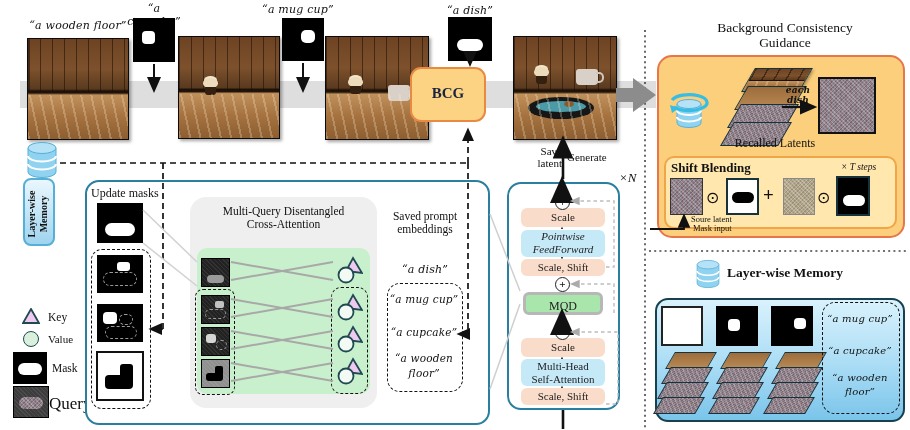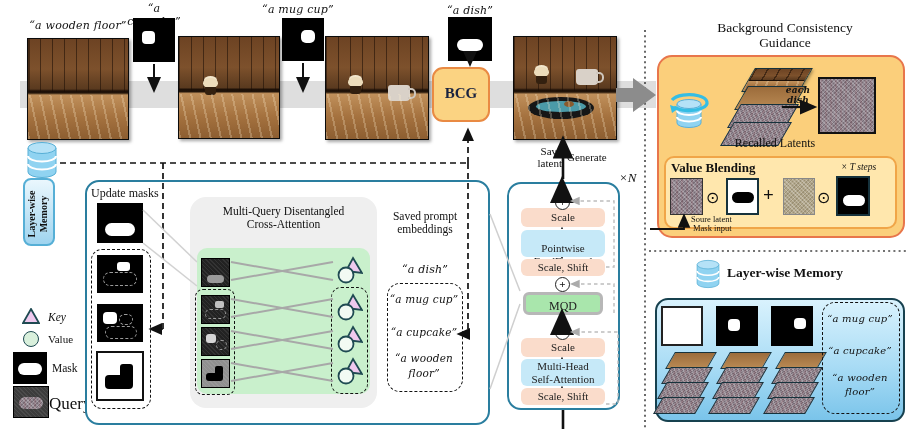--- a/index.html
+++ b/index.html
@@ -85,21 +85,21 @@
         <span class="base"></span>
       </div>
     <div class="abs mug" style="left:62px;top:48px;width:22px;height:16px;"></div>
   </div>
 
   <div class="abs hand ctr" style="left:442px;top:4px;width:56px;font-size:11px;">“a dish”</div>
   <div class="abs bmask" style="left:448px;top:17px;width:44px;height:44px;">
     <span class="pill" style="left:9px;top:22px;width:26px;height:12px;"></span>
   </div>
 
-  <div class="abs ctr" style="left:432px;top:67px;width:58px;height:55px;background:#FBD382;border:2.5px solid #E98A43;border-radius:11px;box-sizing:border-box;padding-left:30px;">
+  <div class="abs ctr" style="left:410px;top:67px;width:76px;height:55px;background:#FBD382;border:2.5px solid #E98A43;border-radius:11px;box-sizing:border-box;padding-left:30px;">
     <span class="abs ser" style="left:0;right:0;top:16px;font-weight:bold;font-size:15px;color:#1a2340;">BCG</span>
   </div>
 
   <div class="abs wood" style="left:513px;top:36px;width:102px;height:102px;">
     <div class="abs cupcake" style="left:20px;top:30px;">
         <span class="cream"></span>
         <span class="base"></span>
       </div>
     <div class="abs mug" style="left:62px;top:32px;width:22px;height:16px;"></div>
     <div class="abs plate" style="left:14px;top:60px;width:66px;height:22px;"></div>
@@ -122,21 +122,21 @@
       <span>Layer-wise</span><br>
       <span>Memory</span>
     </div>
   </div>
 
   <div class="abs" style="left:22px;top:308px;">
     <svg width="18" height="17">
         <polygon points="9,1 17,15 1,15" fill="#EFC9EE" stroke="#1F4A52" stroke-width="1.8"></polygon>
       </svg>
   </div>
-  <div class="abs ser" style="left:48px;top:311px;font-size:11.5px;font-style:italic;">Key</div>
+  <div class="abs ser" style="left:48px;top:311px;font-size:11.5px;">Key</div>
   <div class="abs" style="left:23px;top:331px;width:14px;height:14px;border-radius:50%;background:#D9F0DC;border:1.8px solid #1F4A52;"></div>
   <div class="abs ser" style="left:48px;top:333px;font-size:11px;">Value</div>
   <div class="abs bmask" style="left:13px;top:352px;width:34px;height:32px;">
     <span class="pill" style="left:5px;top:11px;width:24px;height:12px;"></span>
   </div>
   <div class="abs ser" style="left:52px;top:362px;font-size:11.5px;">Mask</div>
   <div class="abs qtile" style="left:13px;top:386px;width:34px;height:30px;background-color:#3c3c3c;">
     <span class="abs noise" style="left:5px;top:10px;width:24px;height:12px;border-radius:7px;"></span>
   </div>
   <div class="abs ser" style="left:49px;top:394px;font-size:17px;">Query</div>
@@ -222,21 +222,21 @@
   <div class="abs hand ctr" style="left:387px;top:326px;width:74px;font-size:10.5px;">“a cupcake”</div>
   <div class="abs hand ctr" style="left:387px;top:351px;width:74px;font-size:10.5px;line-height:15px;">
     <span>“a wooden</span><br>
     <span>floor”</span>
   </div>
 
   <div class="abs tealbox" style="left:507px;top:182px;width:113px;height:228px;box-sizing:border-box;"></div>
   <div class="abs ser" style="left:619px;top:170px;font-size:13px;font-style:italic;">×N</div>
 
   <div class="abs block" style="left:521px;top:208px;width:84px;height:19px;line-height:19px;background:#FADCCB;">Scale</div>
-  <div class="abs block" style="left:521px;top:230px;width:84px;height:27px;background:#C6E9F8;line-height:13px;padding-top:12px;box-sizing:border-box;">
+  <div class="abs block" style="left:521px;top:230px;width:84px;height:27px;background:#C6E9F8;line-height:13px;padding-top:0;box-sizing:border-box;font-style:italic;">
     <span>Pointwise</span><br><span>FeedForward</span>
   </div>
   <div class="abs block" style="left:521px;top:259px;width:84px;height:17px;line-height:17px;background:#FADCCB;">Scale, Shift</div>
   <div class="abs block" style="left:523px;top:292px;width:80px;height:23px;line-height:23px;background:#A9E6AC;border:3px solid #B7B7B7;box-sizing:border-box;font-size:12px;">MQD</div>
   <div class="abs block" style="left:521px;top:338px;width:84px;height:19px;line-height:19px;background:#FADCCB;">Scale</div>
   <div class="abs block" style="left:521px;top:359px;width:84px;height:27px;background:#C6E9F8;line-height:13px;padding-top:1px;box-sizing:border-box;">
     <span>Multi-Head</span><br><span>Self-Attention</span>
   </div>
   <div class="abs block" style="left:521px;top:388px;width:84px;height:17px;line-height:17px;background:#FADCCB;">Scale, Shift</div>
 
@@ -266,21 +266,21 @@
   <div class="abs layer noise" style="left:734px;top:104px;width:56px;height:22px;"></div>
   <div class="abs layer noise" style="left:727px;top:122px;width:56px;height:22px;"></div>
 
   <div class="abs hand ctr" style="left:781px;top:86px;width:34px;font-size:9px;line-height:9.5px;font-weight:bold;">
     <span>each</span><br><span>dish</span>
   </div>
   <div class="abs noise" style="left:818px;top:77px;width:58px;height:57px;border:2px solid #111;box-sizing:border-box;"></div>
   <div class="abs ser ctr" style="left:715px;top:136px;width:120px;font-size:12px;">Recalled Latents</div>
 
   <div class="abs" style="left:664px;top:156px;width:233px;height:73px;background:#FFE7AD;border:2px solid #F0A548;border-radius:10px;box-sizing:border-box;"></div>
-  <div class="abs ser" style="left:671px;top:160px;font-weight:bold;font-size:13px;">Value Blending</div>
+  <div class="abs ser" style="left:671px;top:160px;font-weight:bold;font-size:13px;">Shift Blending</div>
   <div class="abs ser" style="left:841px;top:162px;font-size:9.5px;font-style:italic;">× T steps</div>
   <div class="abs noise" style="left:670px;top:178px;width:33px;height:37px;border:1.5px solid #333;box-sizing:border-box;"></div>
   <div class="abs" style="left:706px;top:188px;font-size:16px;">⊙</div>
   <div class="abs" style="left:726px;top:178px;width:33px;height:37px;background:#fff;border:2px solid #16323c;box-sizing:border-box;">
     <span class="bpill" style="left:4px;top:12px;width:22px;height:11px;"></span>
   </div>
   <div class="abs ser" style="left:763px;top:184px;font-size:19px;font-weight:bold;">+</div>
   <div class="abs noisetan" style="left:783px;top:178px;width:32px;height:37px;border:1.5px solid #888;box-sizing:border-box;"></div>
   <div class="abs" style="left:817px;top:188px;font-size:16px;">⊙</div>
   <div class="abs bmask" style="left:836px;top:176px;width:34px;height:40px;border:2px solid #16323c;box-sizing:border-box;">

